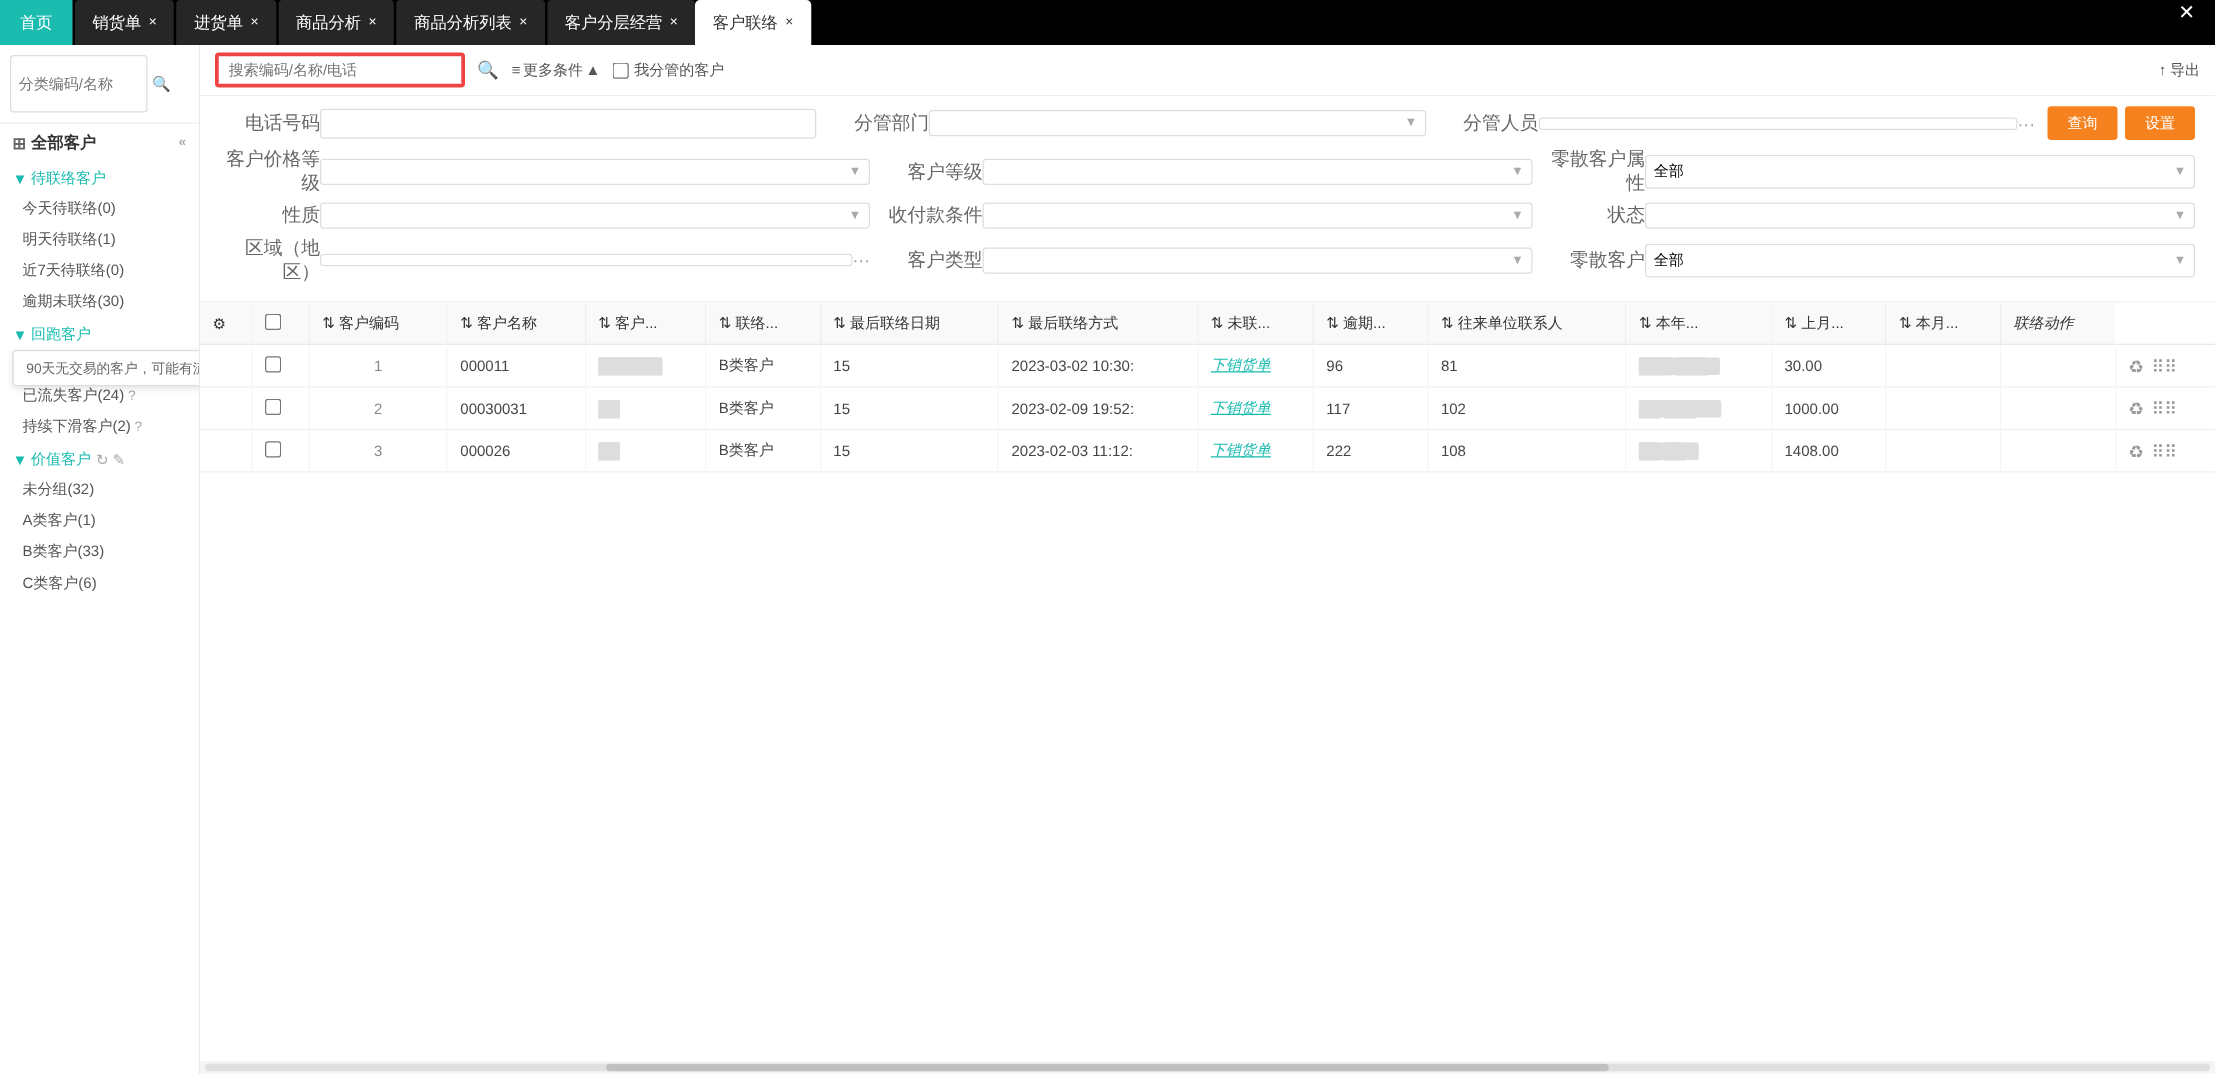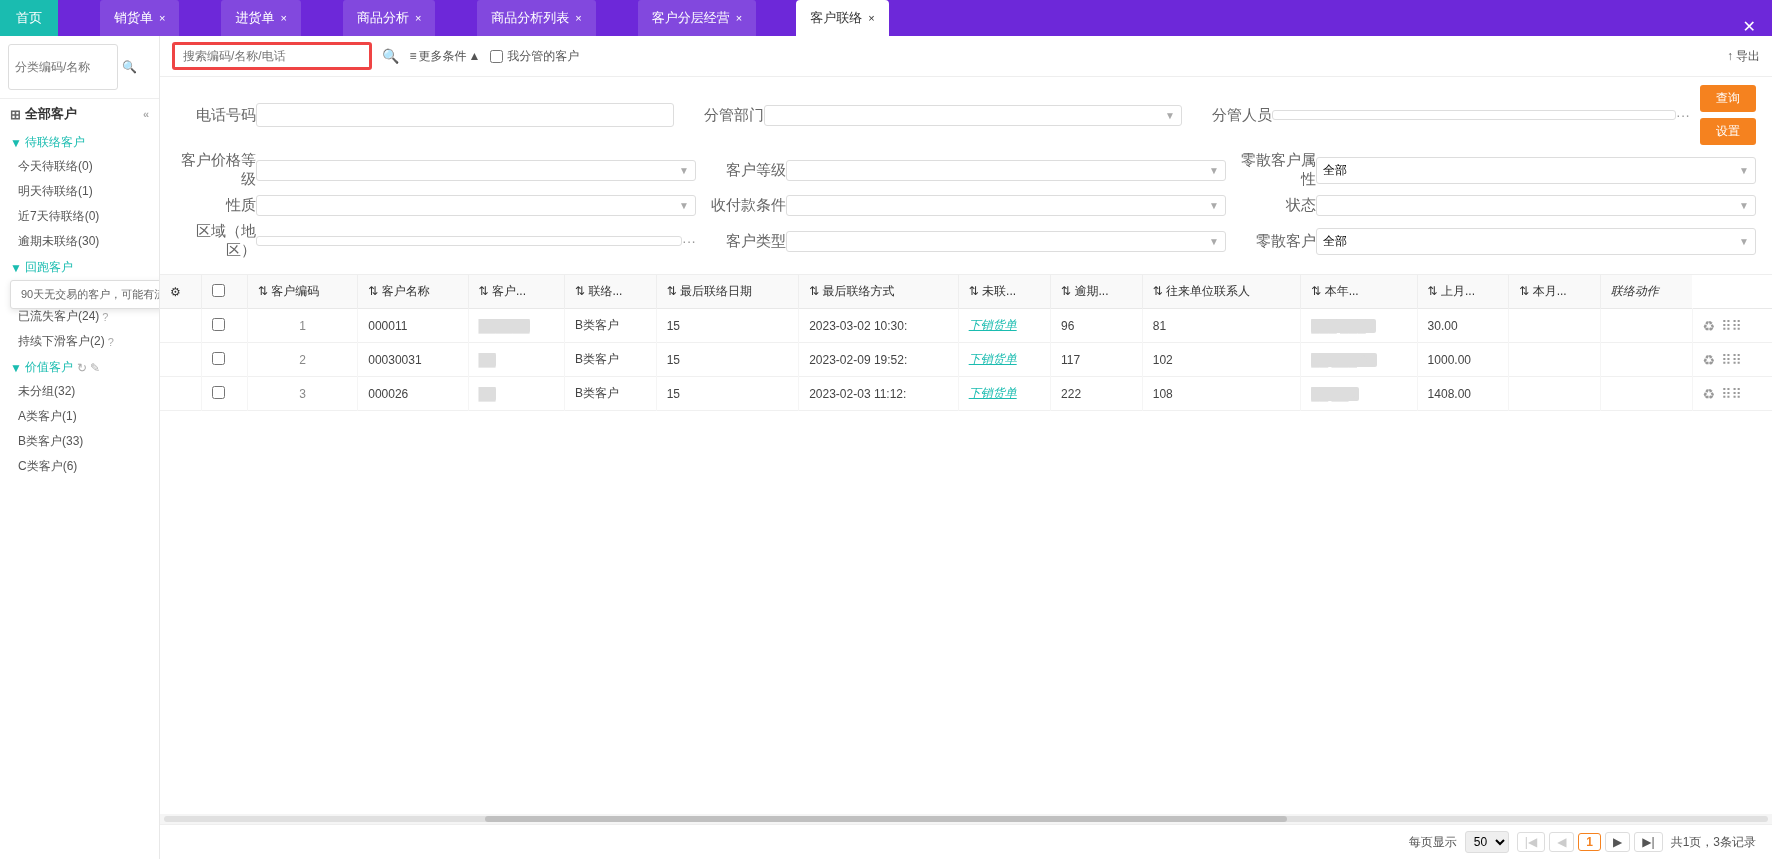--- a/index.html
+++ b/index.html
@@ -1,26 +1,25 @@
 <!DOCTYPE html>
 <html><head>
   <meta charset="utf-8">
   <style>
     * { margin: 0; padding: 0; box-sizing: border-box; }
     body { font-family: 'Microsoft YaHei', Arial, sans-serif; font-size: 12px; background: #f5f5f5; width: 1772px; height: 859px; overflow: hidden; }
 
     
     .top-tabbar {
-      background: #6d28d9;
+      background: #000000;
       height: 36px;
       display: flex;
-      align-items: flex-end;
+      align-items: flex-start;
       padding-left: 0;
       position: relative;
-      gap: 40px;
     }
     .tab-item {
       height: 36px;
       display: flex;
       align-items: center;
       padding: 0 14px;
       color: #fff;
       cursor: pointer;
       font-size: 13px;
       position: relative;
@@ -270,21 +269,20 @@
     }
     .filter-field .select-box .chevron {
       color: #aaa;
       font-size: 10px;
     }
     .filter-actions {
       display: flex;
       align-items: center;
       gap: 6px;
       margin-left: auto;
-      flex-direction: column;
     }
     .btn-query {
       background: #f5821f;
       color: #fff;
       border: none;
       border-radius: 3px;
       padding: 5px 16px;
       cursor: pointer;
       font-size: 12px;
     }
@@ -772,28 +770,14 @@
           </tbody>
       </table>
     </div>
 
     <div class="h-scrollbar">
       <div class="h-scrollbar-track">
         <div class="h-scrollbar-thumb"></div>
       </div>
     </div>
 
-    <div class="bottom-bar">
-      <span>每页显示</span>
-      <select class="per-page-select">
-        <option>50</option>
-      </select>
-      <div class="page-nav">
-        <button disabled="">|◀</button>
-        <button disabled="">◀</button>
-        <span class="page-current">1</span>
-        <button>▶</button>
-        <button>▶|</button>
-      </div>
-      <span>共1页，3条记录</span>
-    </div>
   </div>
 </div>
 
 </body></html>

